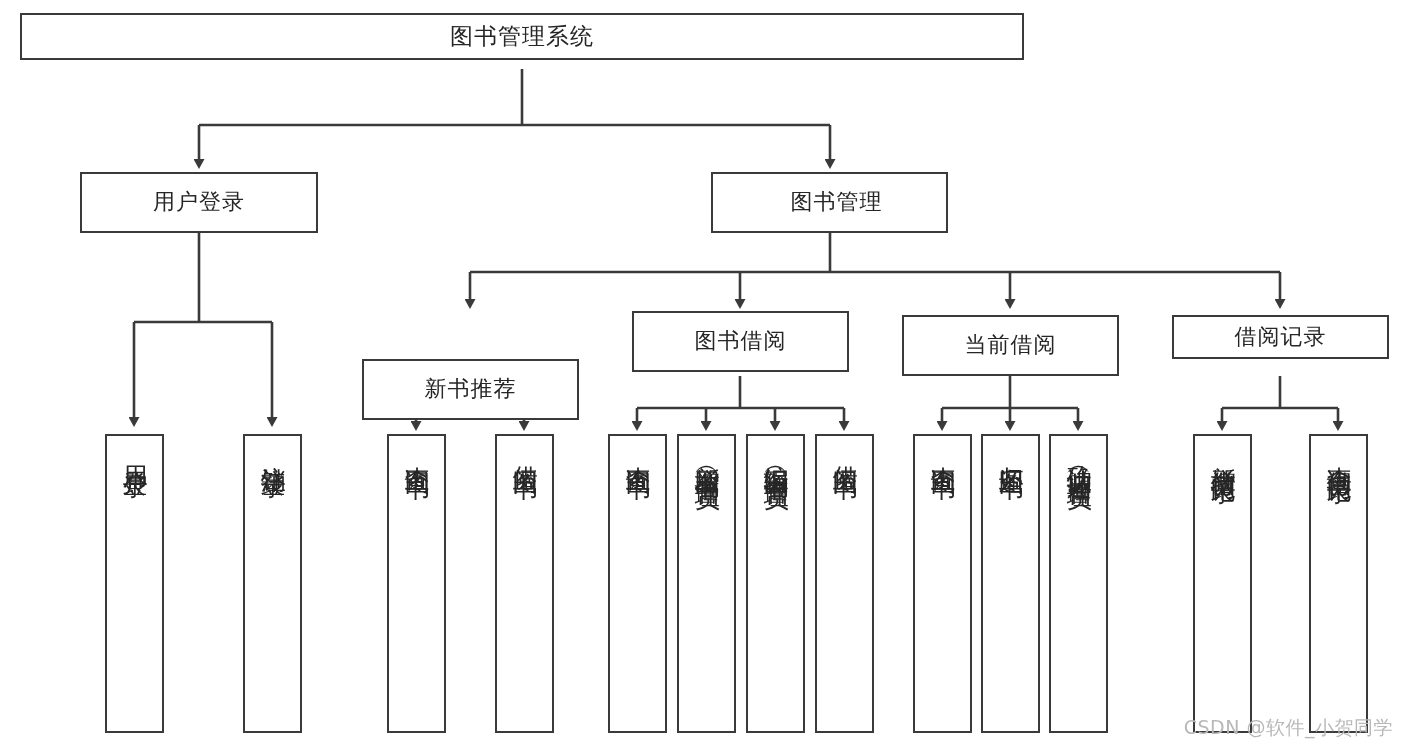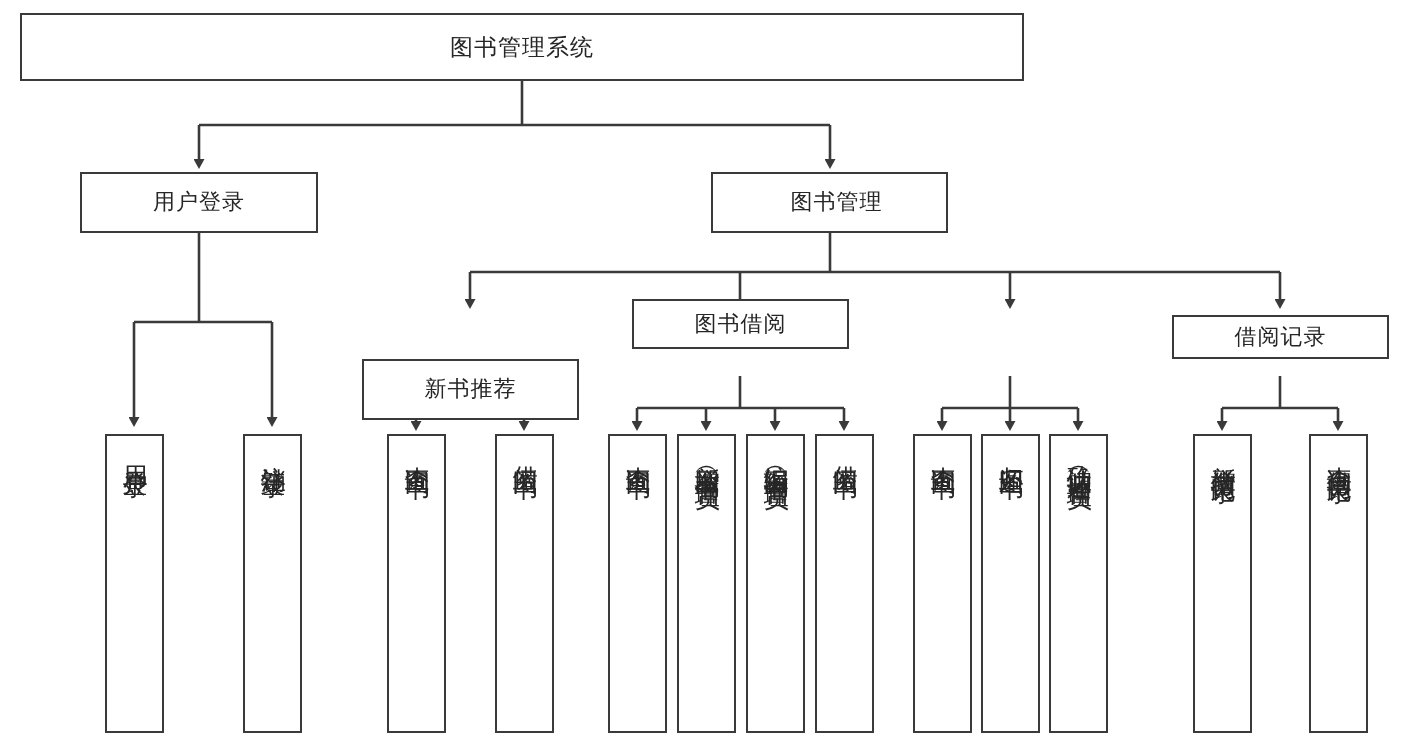--- a/index.html
+++ b/index.html
@@ -129,40 +129,43 @@
       <path d="M1010,408 L1010,422" marker-end="url(#arrow)"></path>
       <path d="M1078,408 L1078,422" marker-end="url(#arrow)"></path>
 
       <path d="M1280,376 L1280,408"></path>
       <path d="M1222,408 L1338,408"></path>
       <path d="M1222,408 L1222,422" marker-end="url(#arrow)"></path>
       <path d="M1338,408 L1338,422" marker-end="url(#arrow)"></path>
     </g>
   </svg>
 
-  <div class="node root horiz" style="left:20px; top:13px; width:1004px; height:68px;">
+  <div class="node root horiz" style="left:20px; top:13px; width:1004px; height:47px;">
     <span class="node-label">图书管理系统</span>
   </div>
 
   <div class="node branch horiz" style="left:80px; top:172px; width:238px; height:61px;">
     <span class="node-label">用户登录</span>
   </div>
 
   <div class="node branch horiz" style="left:711px; top:172px; width:237px; height:61px;padding-left:14px;">
     <span class="node-label">图书管理</span>
   </div>
 
   <div class="node group horiz" style="left:362px; top:315px; width:217px; height:61px;margin-top:44px;">
     <span class="node-label">新书推荐</span>
   </div>
 
-  <div class="node group horiz" style="left:632px; top:299px; width:217px; height:50px;">
+  <div class="node group horiz" style="left:632px; top:311px; width:217px; height:61px;">
     <span class="node-label">图书借阅</span>
   </div>
 
+  <div class="node group horiz" style="left:902px; top:315px; width:217px; height:61px;">
+    <span class="node-label">当前借阅</span>
+  </div>
 
   <div class="node group horiz" style="left:1172px; top:315px; width:217px; height:44px;">
     <span class="node-label">借阅记录</span>
   </div>
 
   <div class="node leaf" style="left:105px; top:434px; width:59px; height:299px;">
     <span class="node-label">用户登录</span>
   </div>
 
   <div class="node leaf" style="left:243px; top:434px; width:59px; height:299px;">
@@ -206,14 +209,15 @@
   </div>
 
   <div class="node leaf" style="left:1193px; top:434px; width:59px; height:299px;">
     <span class="node-label">新增借阅记录</span>
   </div>
 
   <div class="node leaf" style="left:1309px; top:434px; width:59px; height:299px;">
     <span class="node-label">查询借阅记录</span>
   </div>
 
+  <div id="watermark">CSDN @软件_小贺同学</div>
 
 </div>
 
 </body></html>

